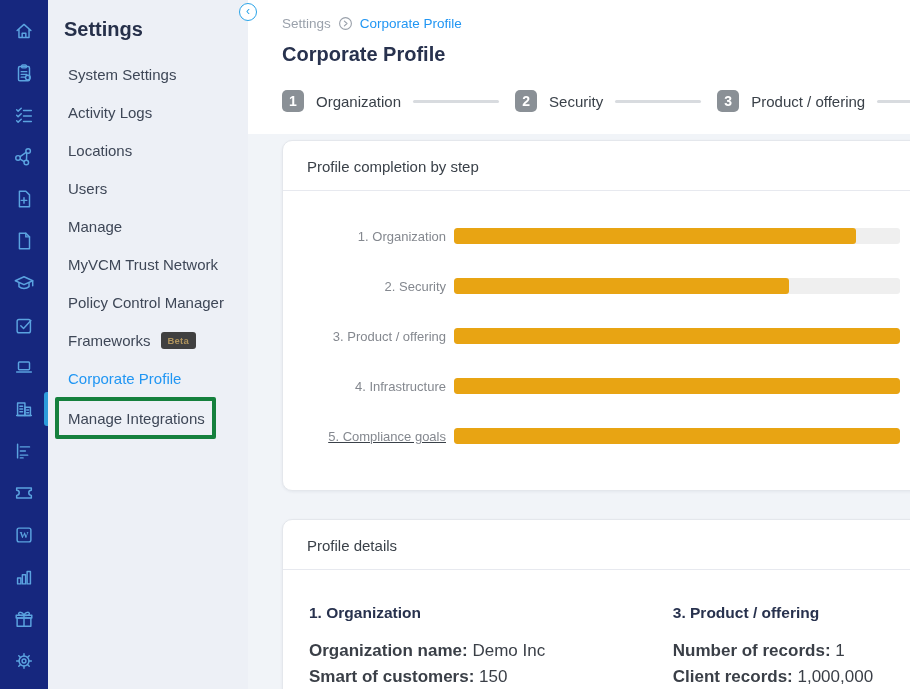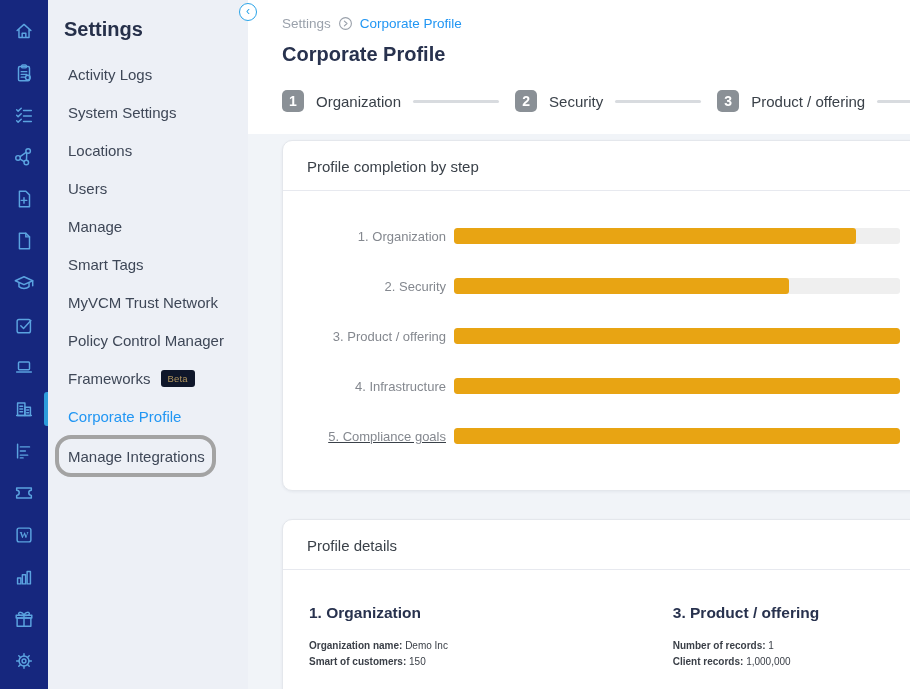--- a/index.html
+++ b/index.html
@@ -11,22 +11,22 @@
   .rail { width:48px; background:#16277e; flex:0 0 48px; padding-top:10px; display:flex; flex-direction:column; }
   .rail-slot { height:42px; display:flex; align-items:center; justify-content:center; position:relative; cursor:pointer; }
   .rail-slot svg { stroke:#5ba3e0; fill:none; stroke-width:1.6; stroke-linecap:round; stroke-linejoin:round; }
   .rail-slot .active-bar { position:absolute; right:0; top:4px; width:4px; height:34px; background:#2d9cdb; border-radius:3px 0 0 3px; }
 
   
   .sidebar { width:200px; flex:0 0 200px; background:#edf0f6; position:relative; padding-top:18px; }
   .sidebar-title { font-size:20px; font-weight:bold; color:#26304a; padding-left:16px; margin-bottom:14px; }
   .nav-item { height:38px; display:flex; align-items:center; padding-left:20px; font-size:15px; color:#3e4757; cursor:pointer; white-space:nowrap; }
   .nav-item.active { color:#2196f3; }
-  .beta-badge { margin-left:10px; font-size:9.5px; font-weight:normal; color:#b0945d; background:#0f172a; border-radius:3px; padding:3px 7px; letter-spacing:.2px; }
-  .annotation-box { border:4px solid #a3a3a3; border-radius:16px; margin:0 32px 0 7px; }
+  .beta-badge { margin-left:10px; font-size:9.5px; font-weight:bold; color:#b0945d; background:#404040; border-radius:3px; padding:3px 7px; letter-spacing:.2px; }
+  .annotation-box { border:4px solid #15803d; border-radius:2px; margin:0 32px 0 7px; }
   .annotation-box .nav-item { height:34px; padding-left:9px; }
   .collapse-btn { position:absolute; top:3px; right:-9px; width:18px; height:18px; border-radius:50%; background:#fff; border:1.5px solid #2ba4e8; color:#2ba4e8; font-size:12px; line-height:14px; text-align:center; cursor:pointer; z-index:5; }
 
   
   .main { flex:1; display:flex; flex-direction:column; background:#fff; }
   .page-header { background:#fff; padding:16px 7px 22px 34px; }
   .breadcrumb { display:flex; align-items:center; font-size:13.5px; color:#9aa1ab; gap:7px; }
   .breadcrumb .crumb-current { color:#2196f3; }
   .breadcrumb svg { display:block; }
   .page-title { font-size:20px; font-weight:bold; color:#28324e; margin-top:12px; }
@@ -47,21 +47,21 @@
   .chart-label { width:171px; flex:0 0 171px; text-align:right; padding-right:8px; font-size:13px; color:#84888f; white-space:nowrap; }
   .bar-track { flex:1; height:16px; background:#efefef; border-radius:3px; overflow:hidden; }
   .bar-fill { height:100%; background:#e8a413; border-radius:3px; }
 
   
   .details-card { margin-top:28px; }
   .details-body { display:flex; padding:34px 26px 40px; }
   .details-col-left { width:58%; }
   .details-col-right { width:42%; }
   .section-heading { font-size:15.5px; font-weight:bold; color:#28324e; margin-bottom:16px; }
-  .field-line { font-size:10px; color:#3a3f47; line-height:1.55; }
+  .field-line { font-size:17px; color:#3a3f47; line-height:1.55; }
   .field-label { font-weight:bold; }
   .field-label::after { content:": "; font-weight:bold; }
 </style>
 </head>
 <body>
 
 <div class="app">
 
   <nav class="rail">
     <div class="rail-slot">
@@ -164,36 +164,33 @@
           <circle cx="12" cy="12" r="2.1"></circle>
           <path d="M12 6.6 V4 M12 17.4 V20 M17.4 12 H20 M6.6 12 H4 M15.8 8.2 L17.7 6.3 M8.2 15.8 L6.3 17.7 M15.8 15.8 L17.7 17.7 M8.2 8.2 L6.3 6.3"></path>
         </svg>
     </div>
   </nav>
 
   <aside class="sidebar">
     <div class="collapse-btn">‹</div>
     <div class="sidebar-title">Settings</div>
     <div class="nav-item">
+        <span>System Settings</span>
+      </div>
+    <div class="nav-item">
         <span>Activity Logs</span>
       </div>
     <div class="nav-item">
-        <span>System Settings</span>
-      </div>
-    <div class="nav-item">
         <span>Locations</span>
       </div>
     <div class="nav-item">
         <span>Users</span>
       </div>
     <div class="nav-item">
         <span>Manage</span>
-      </div>
-    <div class="nav-item">
-        <span>Smart Tags</span>
       </div>
     <div class="nav-item">
         <span>MyVCM Trust Network</span>
       </div>
     <div class="nav-item">
         <span>Policy Control Manager</span>
       </div>
     <div class="nav-item">
       <span>Frameworks</span>
       <span class="beta-badge">Beta</span>

